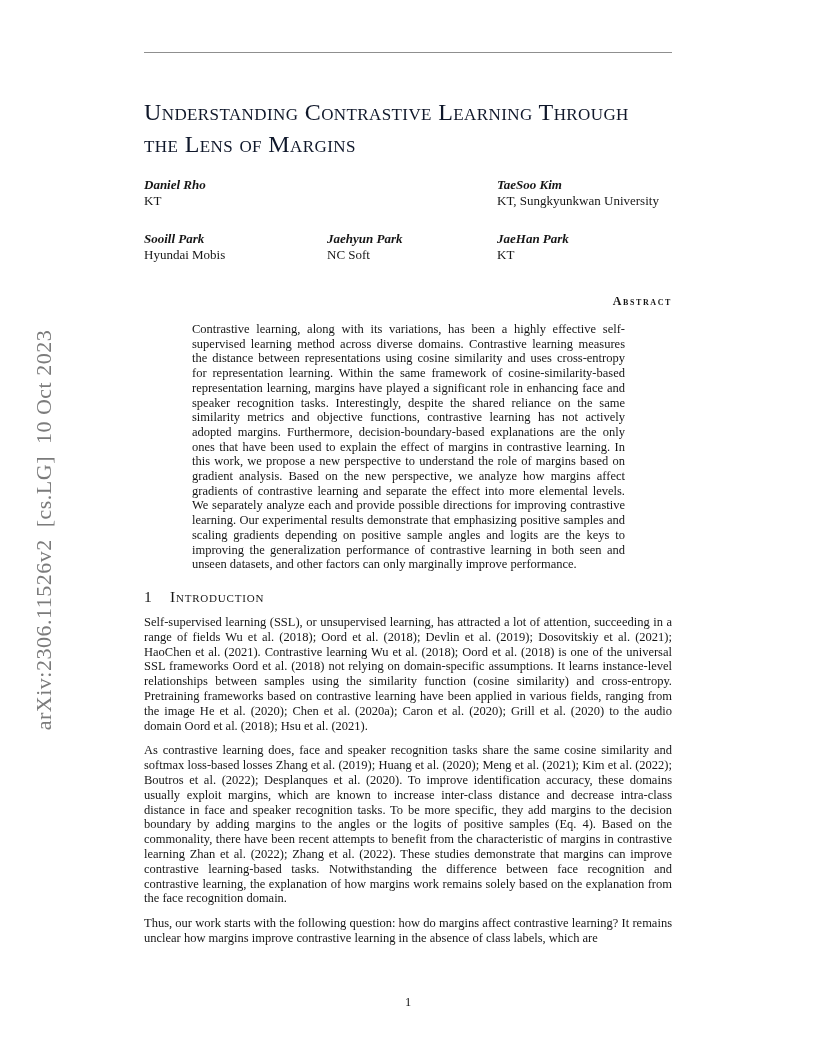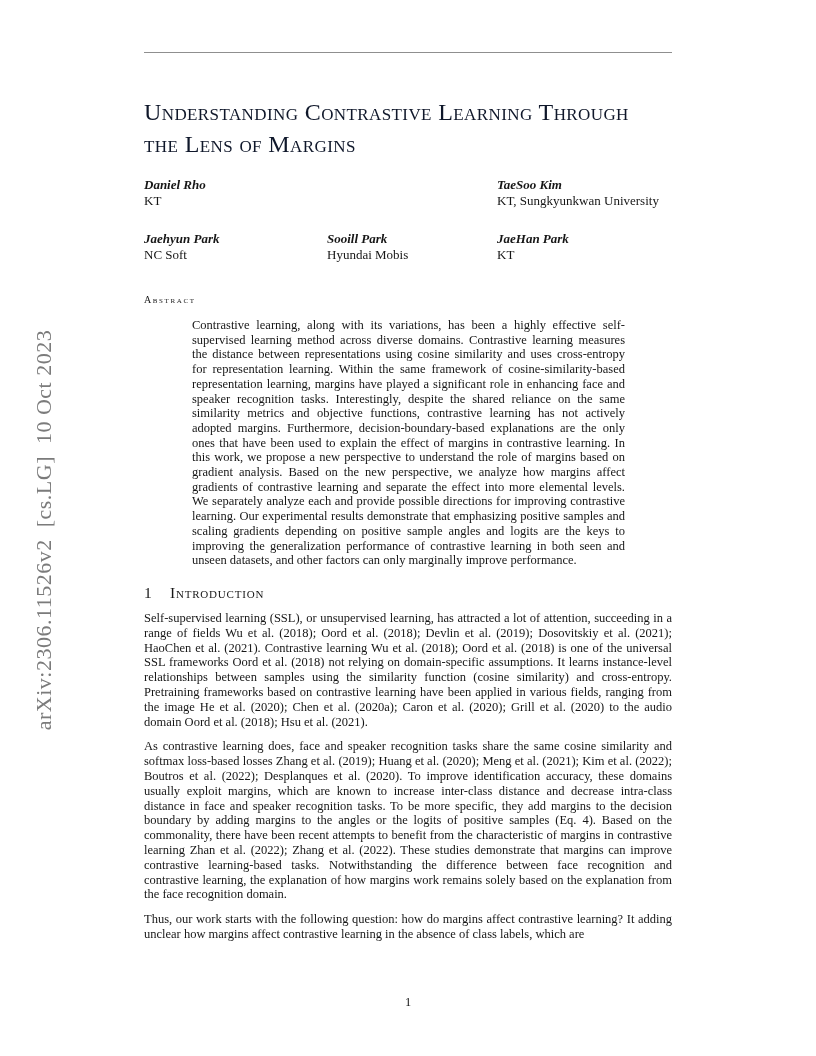--- a/index.html
+++ b/index.html
@@ -51,24 +51,25 @@
     row-gap: 22px;
     margin-top: 17px;
     font-size: 13px;
     line-height: 16px;
   }
   .author-cell.col3 { grid-column: 3; }
   .author-name { font-weight: bold; font-style: italic; }
   .author-affiliation { font-weight: normal; }
   .abstract-heading {
     margin-top: 31px;
-    text-align: left;
+    text-align: right;
     font-variant: small-caps;
-    font-size: 10px;
+    font-size: 12px;
     letter-spacing: 1.6px;
+    font-weight: bold;
   }
   .abstract-body {
     margin: 13px 7px 0 48px;
     width: 433px;
     font-size: 12.5px;
     line-height: 14.7px;
     text-align: justify;
   }
   .section-heading {
     margin-top: 16px;
@@ -111,44 +112,44 @@
     <div class="authors-grid">
       <div class="author-cell">
         <div class="author-name">Daniel Rho</div>
         <div class="author-affiliation">KT</div>
       </div>
       <div class="author-cell col3">
         <div class="author-name">TaeSoo Kim</div>
         <div class="author-affiliation">KT, Sungkyunkwan University</div>
       </div>
       <div class="author-cell">
+        <div class="author-name">Sooill Park</div>
+        <div class="author-affiliation">Hyundai Mobis</div>
+      </div>
+      <div class="author-cell">
         <div class="author-name">Jaehyun Park</div>
         <div class="author-affiliation">NC Soft</div>
-      </div>
-      <div class="author-cell">
-        <div class="author-name">Sooill Park</div>
-        <div class="author-affiliation">Hyundai Mobis</div>
       </div>
       <div class="author-cell">
         <div class="author-name">JaeHan Park</div>
         <div class="author-affiliation">KT</div>
       </div>
     </div>
 
     <div class="abstract-heading">Abstract</div>
 
     <p class="abstract-body">Contrastive learning, along with its variations, has been a highly effective self-supervised learning method across diverse domains. Contrastive learning measures the distance between representations using cosine similarity and uses cross-entropy for representation learning. Within the same framework of cosine-similarity-based representation learning, margins have played a significant role in enhancing face and speaker recognition tasks. Interestingly, despite the shared reliance on the same similarity metrics and objective functions, contrastive learning has not actively adopted margins. Furthermore, decision-boundary-based explanations are the only ones that have been used to explain the effect of margins in contrastive learning. In this work, we propose a new perspective to understand the role of margins based on gradient analysis. Based on the new perspective, we analyze how margins affect gradients of contrastive learning and separate the effect into more elemental levels. We separately analyze each and provide possible directions for improving contrastive learning. Our experimental results demonstrate that emphasizing positive samples and scaling gradients depending on positive sample angles and logits are the keys to improving the generalization performance of contrastive learning in both seen and unseen datasets, and other factors can only marginally improve performance.</p>
 
     <div class="section-heading">
       <span class="section-number">1</span><span class="section-title">Introduction</span>
     </div>
 
     <p class="body-para">Self-supervised learning (SSL), or unsupervised learning, has attracted a lot of attention, succeeding in a range of fields Wu et al. (2018); Oord et al. (2018); Devlin et al. (2019); Dosovitskiy et al. (2021); HaoChen et al. (2021). Contrastive learning Wu et al. (2018); Oord et al. (2018) is one of the universal SSL frameworks Oord et al. (2018) not relying on domain-specific assumptions. It learns instance-level relationships between samples using the similarity function (cosine similarity) and cross-entropy. Pretraining frameworks based on contrastive learning have been applied in various fields, ranging from the image  He et al. (2020); Chen et al. (2020a); Caron et al. (2020); Grill et al. (2020) to the audio domain Oord et al. (2018); Hsu et al. (2021).</p>
 
     <p class="body-para">As contrastive learning does, face and speaker recognition tasks share the same cosine similarity and softmax loss-based losses Zhang et al. (2019); Huang et al. (2020); Meng et al. (2021); Kim et al. (2022); Boutros et al. (2022); Desplanques et al. (2020). To improve identification accuracy, these domains usually exploit margins, which are known to increase inter-class distance and decrease intra-class distance in face and speaker recognition tasks. To be more specific, they add margins to the decision boundary by adding margins to the angles or the logits of positive samples (Eq. 4). Based on the commonality, there have been recent attempts to benefit from the characteristic of margins in contrastive learning Zhan et al. (2022); Zhang et al. (2022). These studies demonstrate that margins can improve contrastive learning-based tasks. Notwithstanding the difference between face recognition and contrastive learning, the explanation of how margins work remains solely based on the explanation from the face recognition domain.</p>
 
-    <p class="body-para">Thus, our work starts with the following question: how do margins affect contrastive learning? It adding unclear how margins affect contrastive learning in the absence of class labels, which are</p>
+    <p class="body-para">Thus, our work starts with the following question: how do margins affect contrastive learning? It remains unclear how margins improve contrastive learning in the absence of class labels, which are</p>
 
   </div>
 
   <div class="page-number">1</div>
 
 </div>
 
 </body></html>

